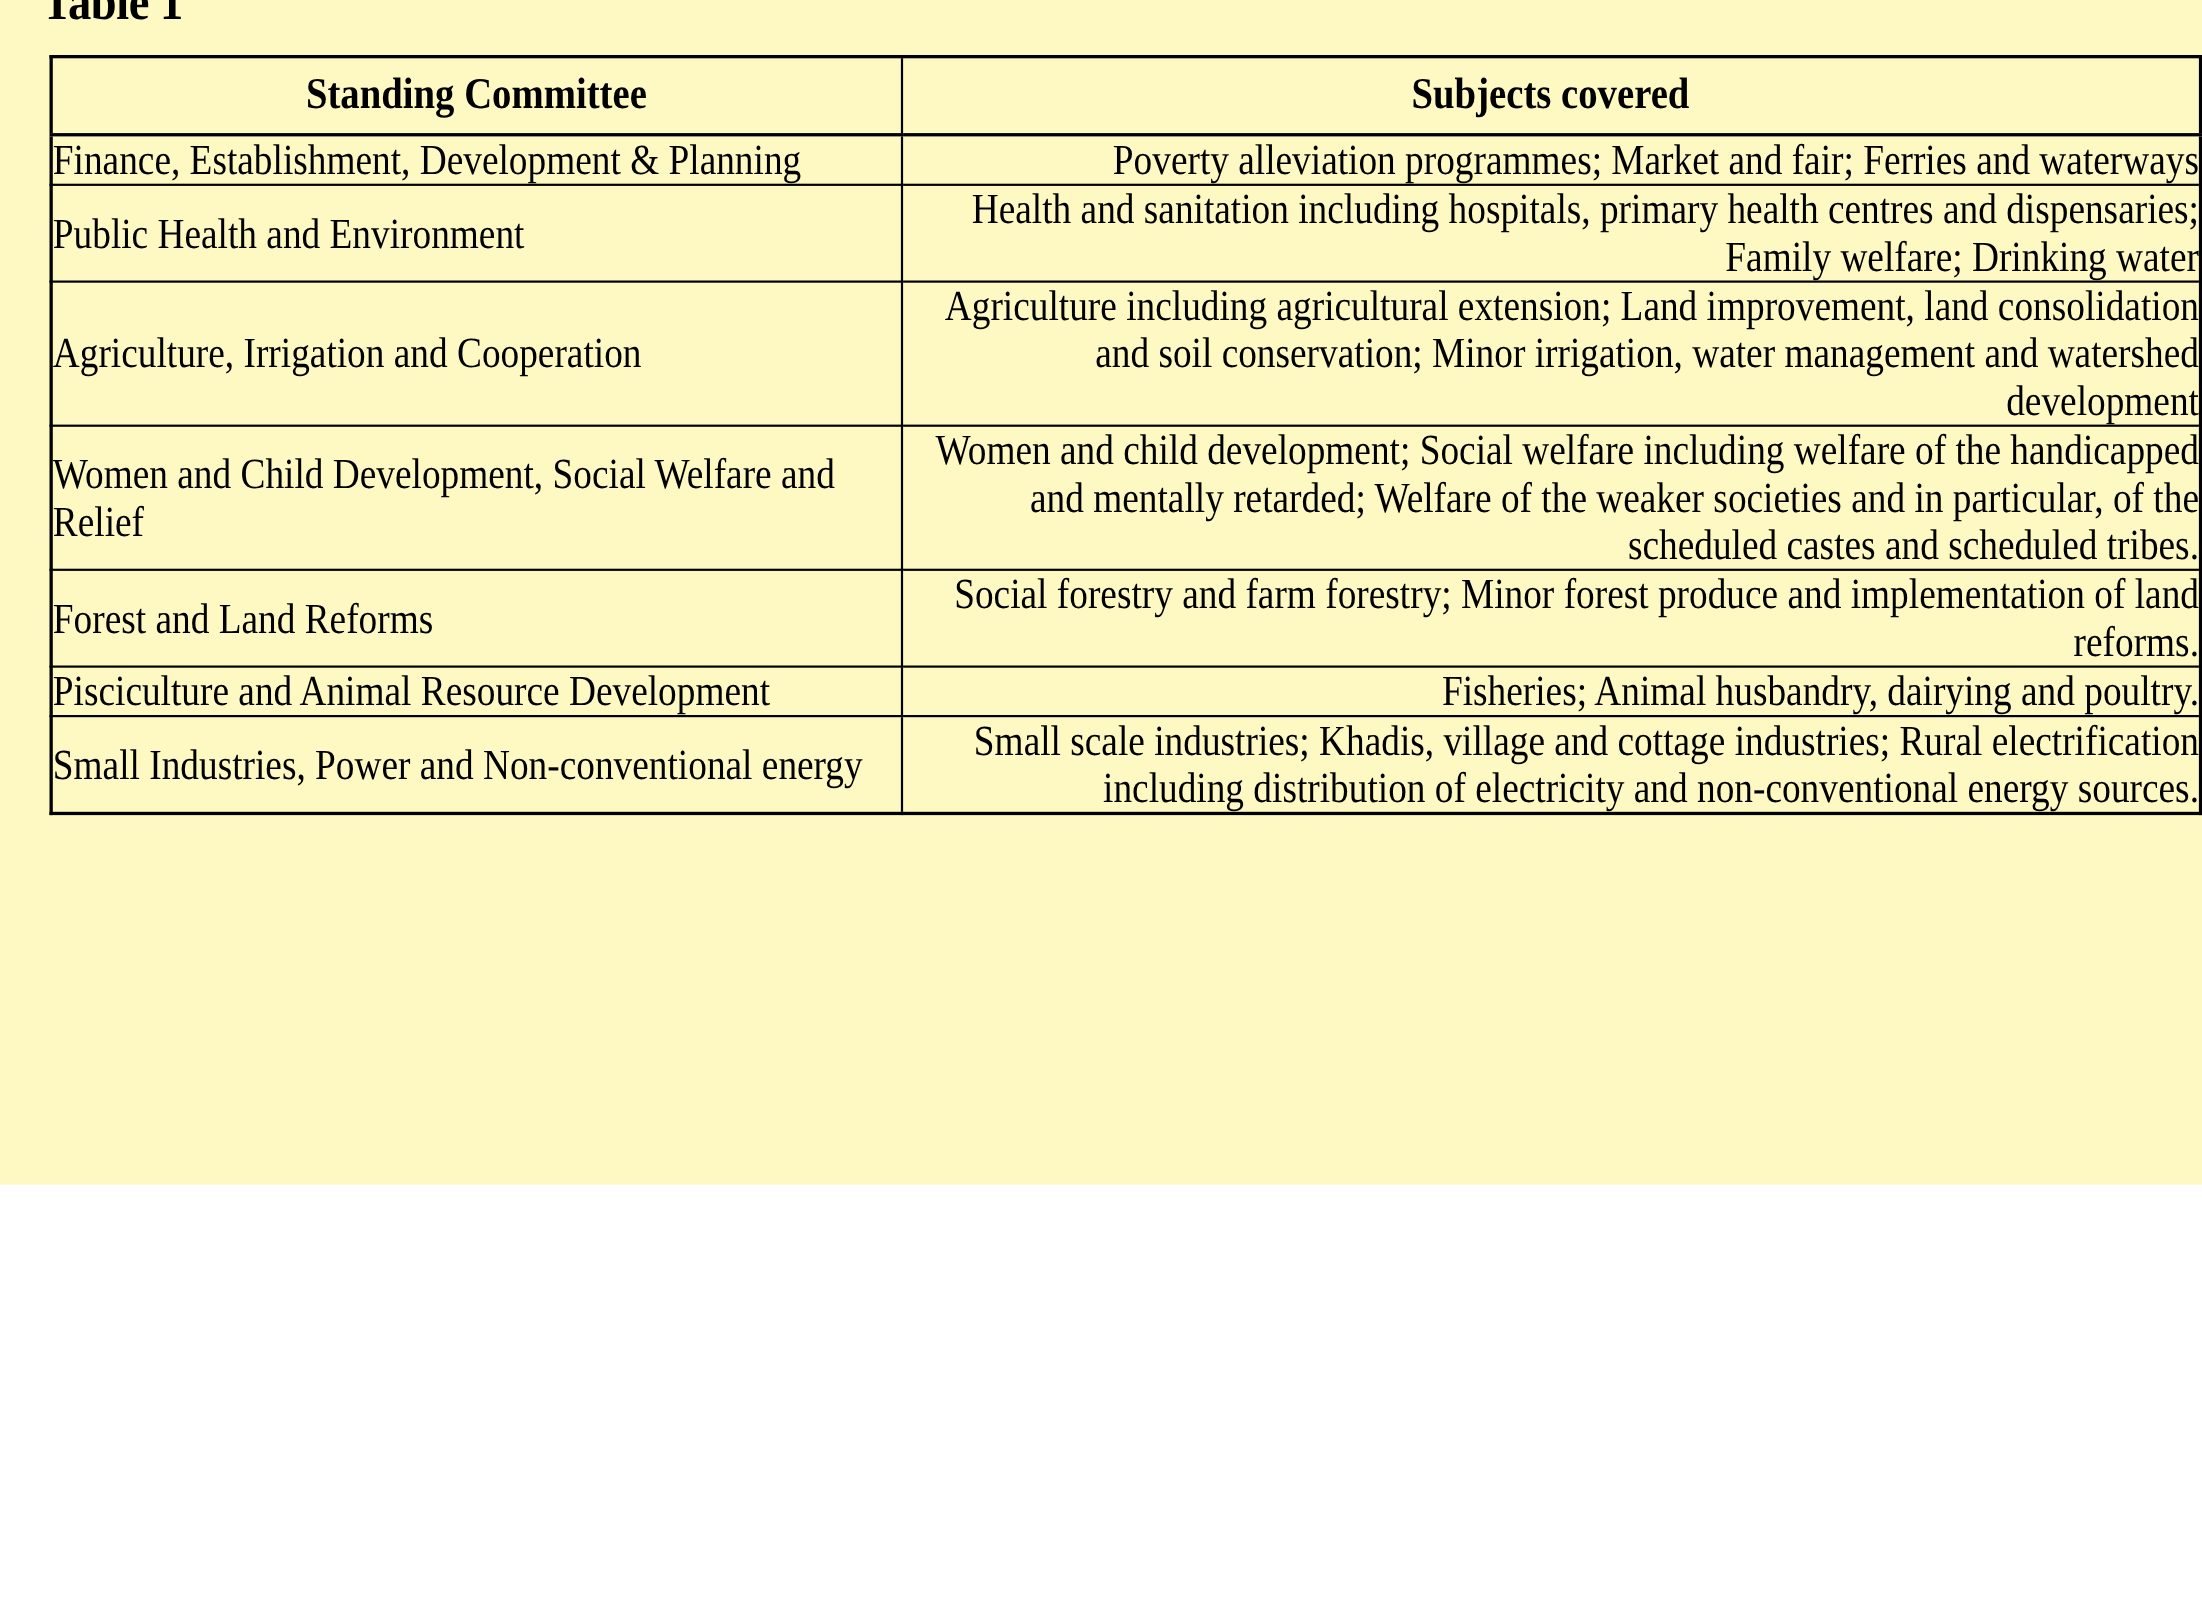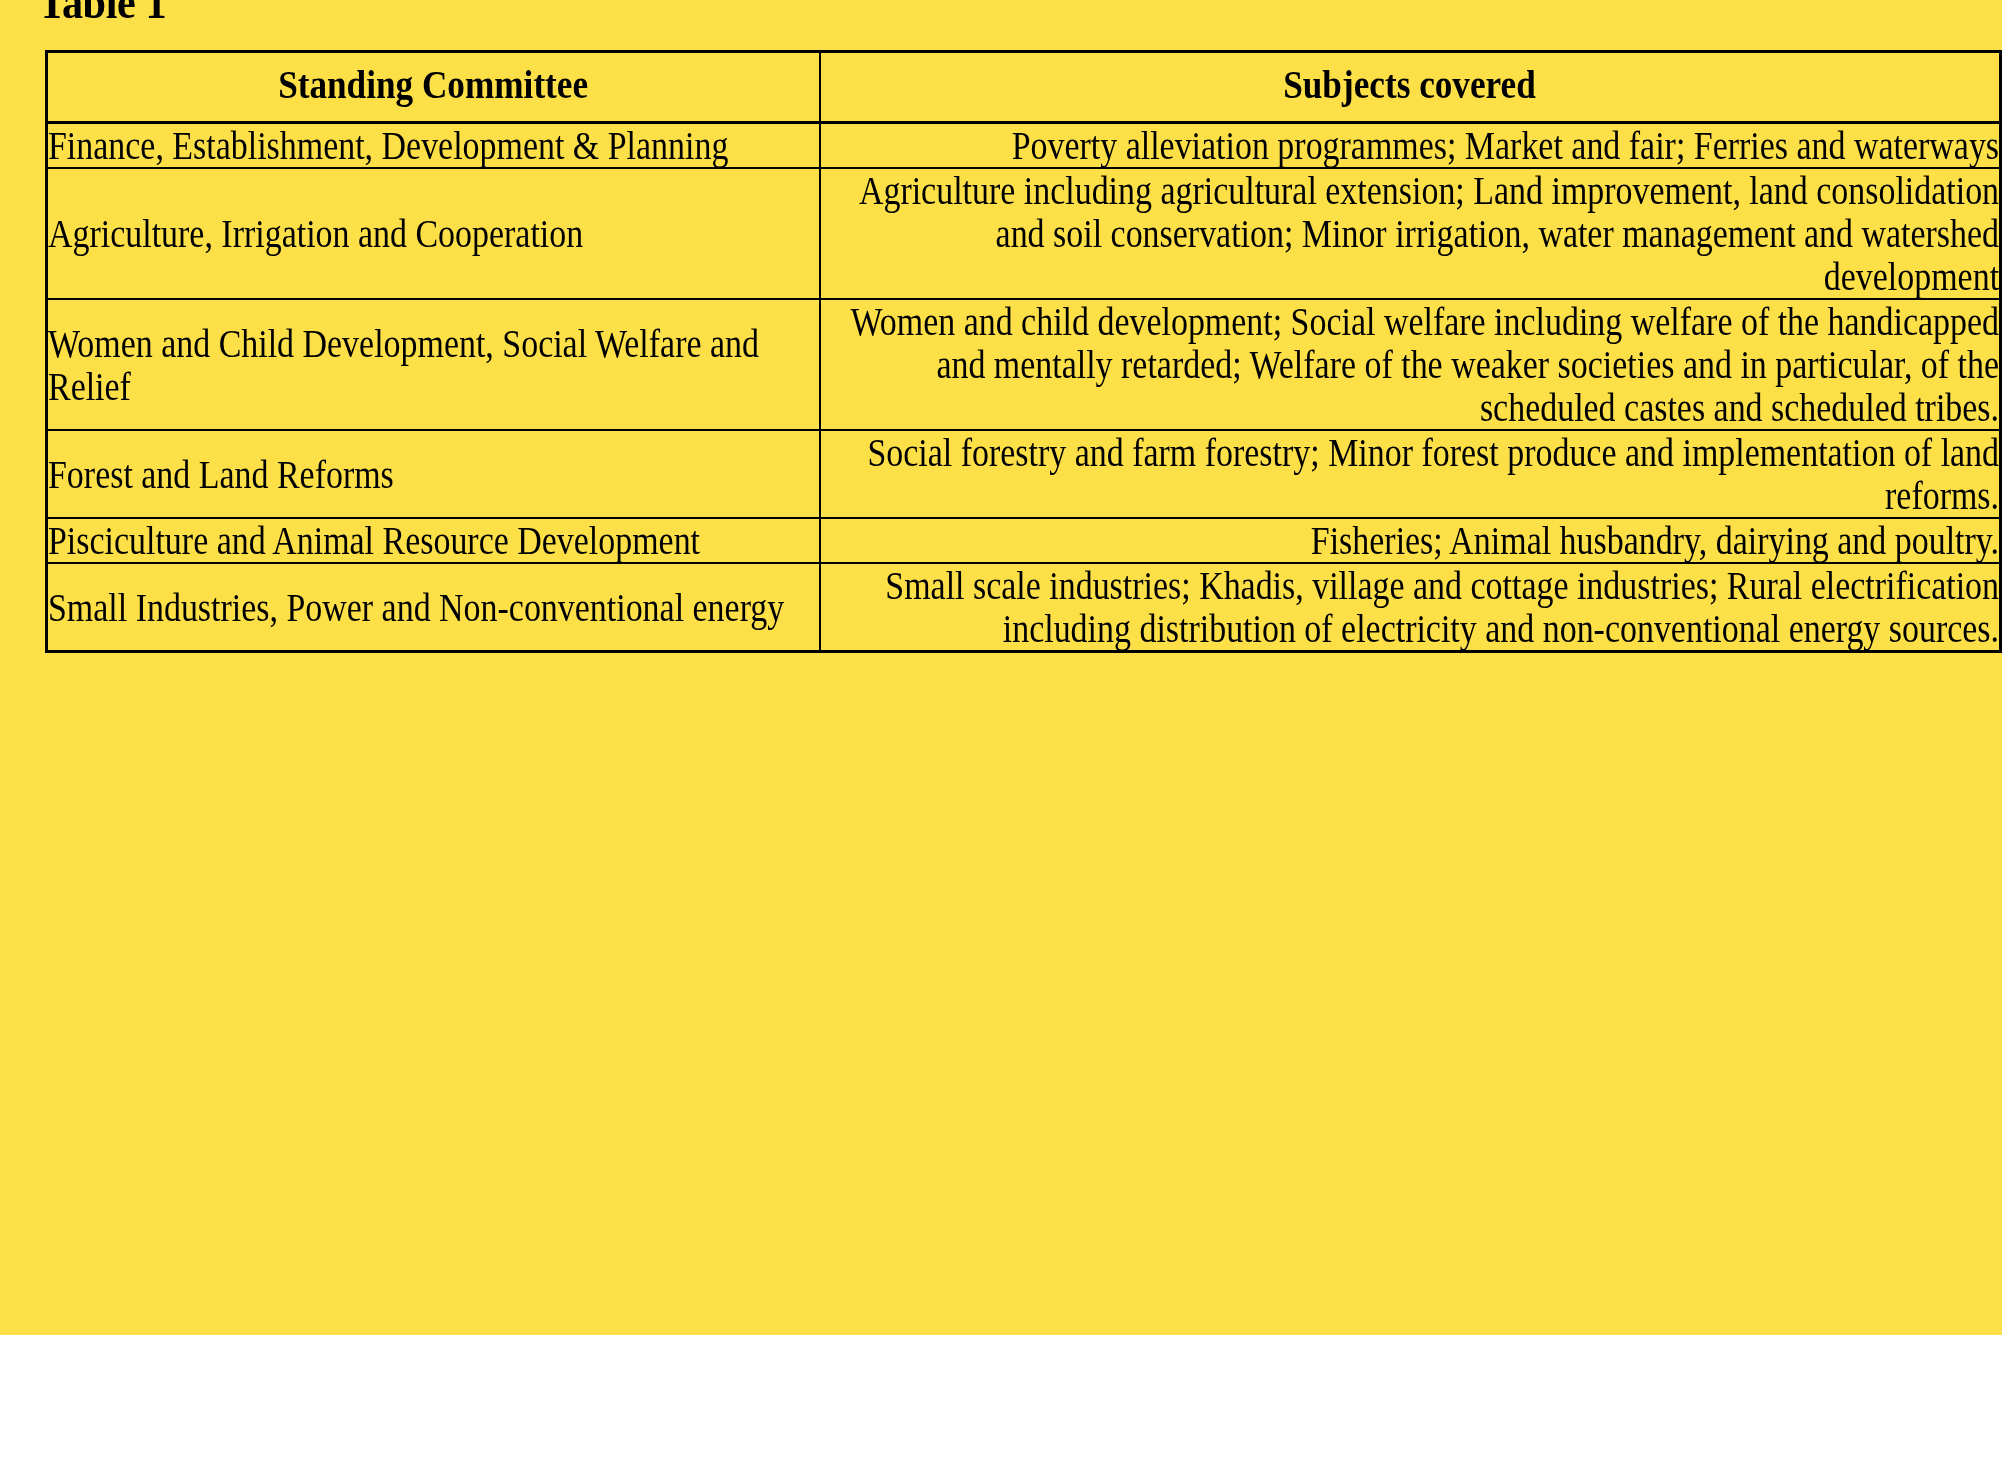--- a/index.html
+++ b/index.html
@@ -11,22 +11,22 @@
     width: 2002px;
     height: 1467px;
     font-family: "Liberation Serif", "DejaVu Serif", serif;
     color: #000000;
     overflow: hidden;
   }
 
   #page {
     position: relative;
     width: 2002px;
-    height: 1335px;
-    background: #fde047;
+    height: 1077px;
+    background: #fef9c3;
   }
 
   
   #table-caption {
     position: absolute;
     left: 38px;
     top: -24px;
     font-size: 47px;
     font-weight: bold;
     line-height: 52px;
@@ -120,20 +120,28 @@
 
       <tr>
         <td class="committee-cell">
           <span class="cell-inner">Finance, Establishment, Development &amp; Planning</span>
         </td>
         <td class="subjects-cell">
           <span class="cell-inner">Poverty alleviation programmes; Market and fair; Ferries and waterways</span>
         </td>
       </tr>
 
+      <tr>
+        <td class="committee-cell">
+          <span class="cell-inner">Public Health and Environment</span>
+        </td>
+        <td class="subjects-cell">
+          <span class="cell-inner">Health and sanitation including hospitals, primary health centres and dispensaries; Family welfare; Drinking water</span>
+        </td>
+      </tr>
 
 
       <tr>
         <td class="committee-cell">
           <span class="cell-inner">Agriculture, Irrigation and Cooperation</span>
         </td>
         <td class="subjects-cell">
           <span class="cell-inner">Agriculture including agricultural extension; Land improvement, land consolidation and soil conservation; Minor irrigation, water management and watershed development</span>
         </td>
       </tr>

